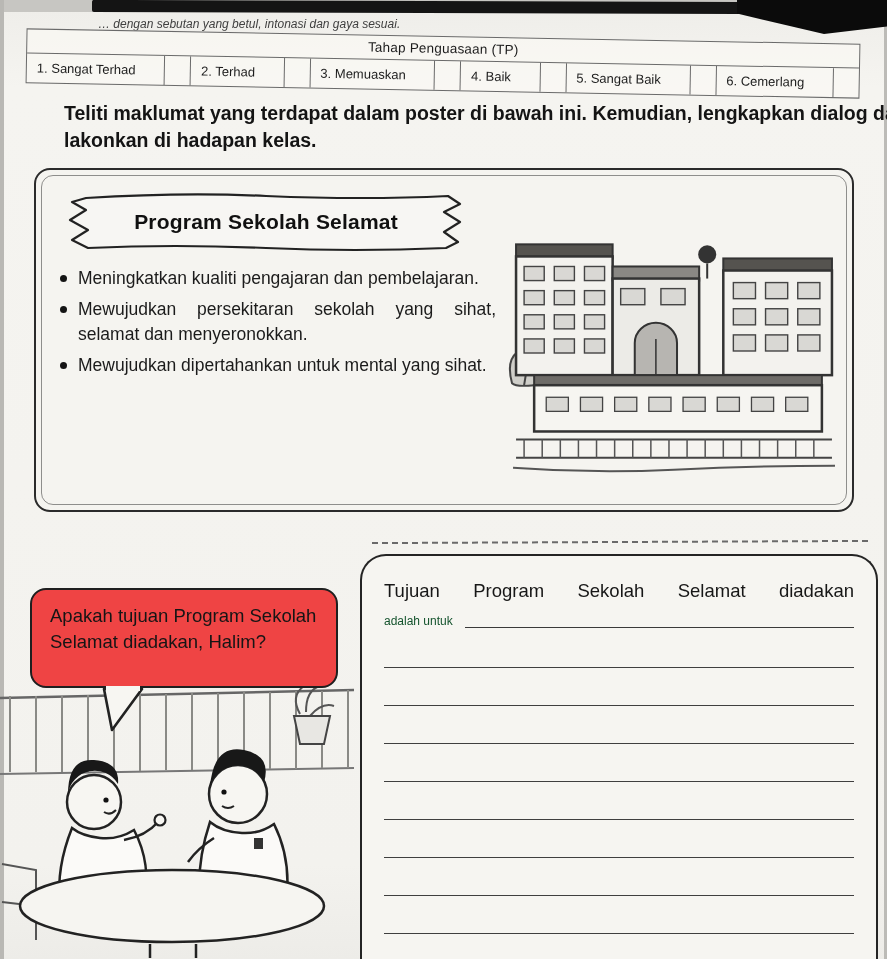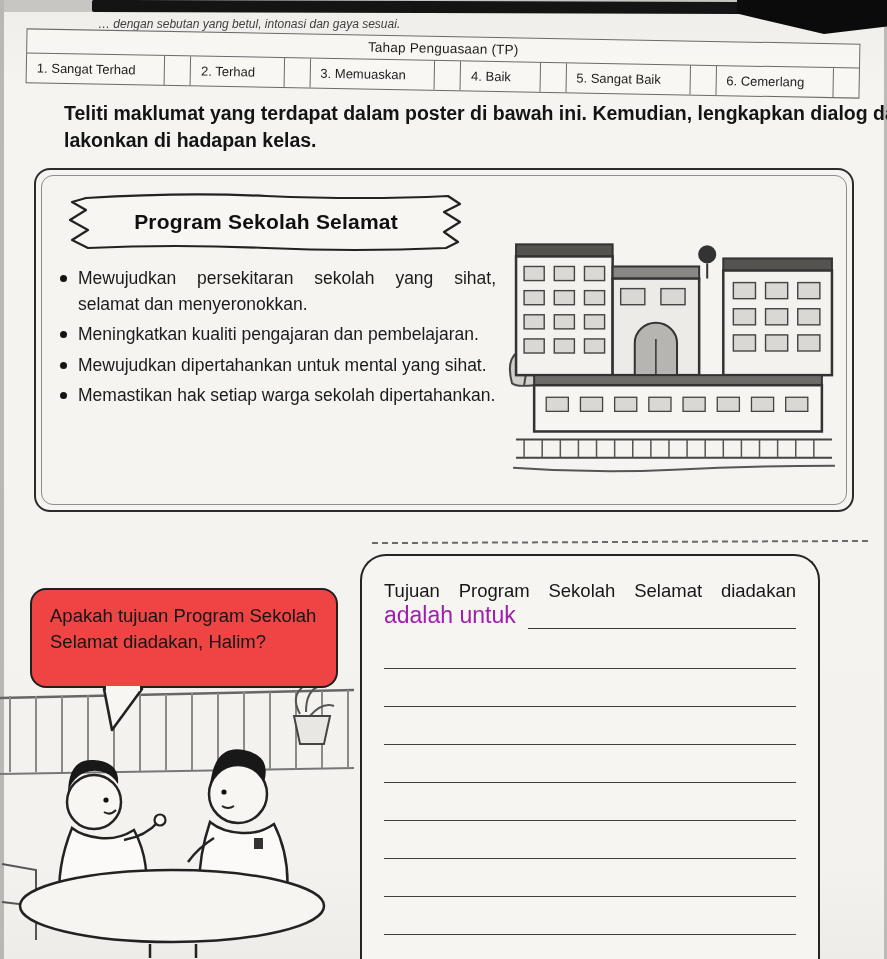--- a/index.html
+++ b/index.html
@@ -85,26 +85,26 @@
   .bubble-tail { position: absolute; top: 686px; left: 96px; width: 58px; height: 46px; z-index: 4; }
   .boys { position: absolute; top: 652px; left: 0; width: 354px; height: 307px; z-index: 2; }
   .boys svg { width: 100%; height: 100%; }
 
   
   .answer-decor {
     position: absolute; top: 541px; left: 372px; width: 496px; z-index: 1;
     border-top: 2px dashed #6a6a6a; transform: rotate(-.25deg);
   }
   .answer-box {
-    position: absolute; top: 554px; left: 360px; width: 460px; height: 405px; z-index: 2;
+    position: absolute; top: 554px; left: 360px; width: 518px; height: 405px; z-index: 2;
     border: 2.2px solid #242424; border-bottom: none; border-radius: 26px 26px 0 0;
     background: #f6f5f1; padding: 24px 22px 0;
   }
   .answer-line1 { font-size: 18.5px; color: #171717; text-align: justify; text-align-last: justify; }
-  .answer-line2 { display: flex; align-items: flex-end; margin-top: 0; font-size: 23px; color: #a21caf; }
+  .answer-line2 { display: flex; align-items: flex-end; margin-top: 12px; font-size: 12px; color: #14532d; }
   .answer-fill { flex: 1; margin-left: 12px; border-bottom: 1.7px solid #3a3a3a; height: 1.15em; }
   .rules { margin-top: 2px; }
   .rule { height: 38px; border-bottom: 1.7px solid #3f3f3f; }
 </style>
 </head>
 <body>
 
 <div class="paper"></div>
 <div class="edge-left"></div>
 <div class="edge-right"></div>
@@ -139,33 +139,29 @@
   <div class="banner">
     <svg viewBox="0 0 404 64">
       <path d="M22,8 Q120,2 202,6 Q300,10 384,6 L396,14 L380,22 L396,32 L380,42 L394,52 L382,58 Q290,62 202,58 Q110,54 24,58 L8,50 L24,40 L6,30 L22,20 L8,12 Z" fill="#f7f6f3" stroke="#222" stroke-width="2.2" stroke-linejoin="round"></path>
     </svg>
     <div class="banner-title">Program Sekolah Selamat</div>
   </div>
 
   <div class="bullets">
     <div class="bullet">
       <span class="dot"></span>
+      <span class="bullet-text">Meningkatkan kualiti pengajaran dan pembelajaran.</span>
+    </div>
+    <div class="bullet">
+      <span class="dot"></span>
       <span class="bullet-text">Mewujudkan persekitaran sekolah yang sihat, selamat dan menyeronokkan.</span>
     </div>
     <div class="bullet">
       <span class="dot"></span>
-      <span class="bullet-text">Meningkatkan kualiti pengajaran dan pembelajaran.</span>
-    </div>
-    <div class="bullet">
-      <span class="dot"></span>
       <span class="bullet-text">Mewujudkan dipertahankan untuk mental yang sihat.</span>
-    </div>
-    <div class="bullet">
-      <span class="dot"></span>
-      <span class="bullet-text">Memastikan hak setiap warga sekolah dipertahankan.</span>
     </div>
   </div>
 
   <div class="school">
     <svg viewBox="0 0 330 250">
 
       <path d="M5,240 q80,6 160,2 t160,-4" fill="none" stroke="#555" stroke-width="2"></path>
 
       <path d="M4,156 q-8,-30 14,-34 q22,-4 24,16 q2,18 -16,20 q-18,2 -22,-2 z" fill="#cfcec9" stroke="#444" stroke-width="2"></path>
       <line x1="16" y1="158" x2="18" y2="146" stroke="#444" stroke-width="2"></line>

